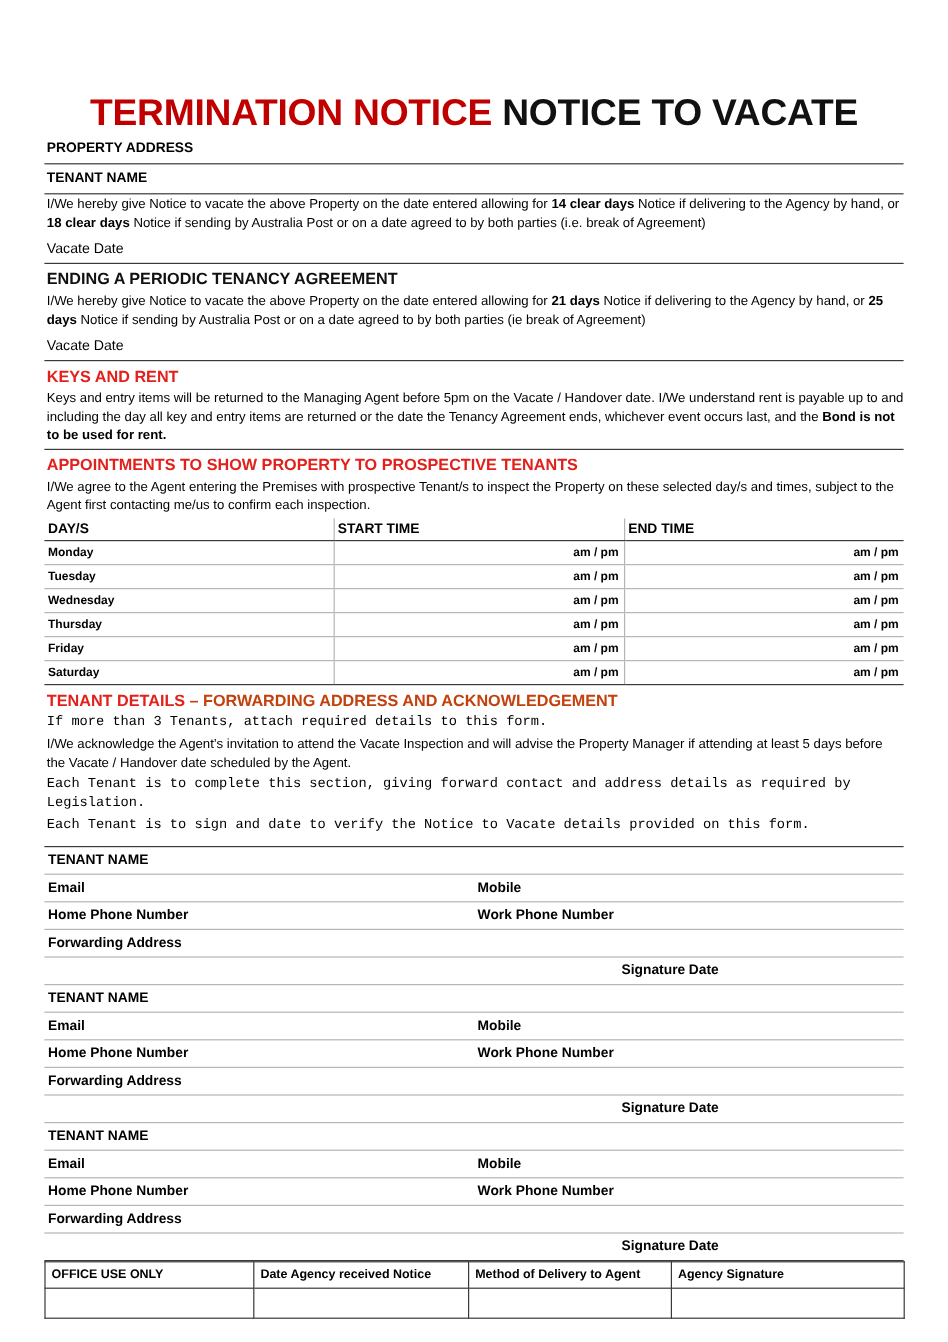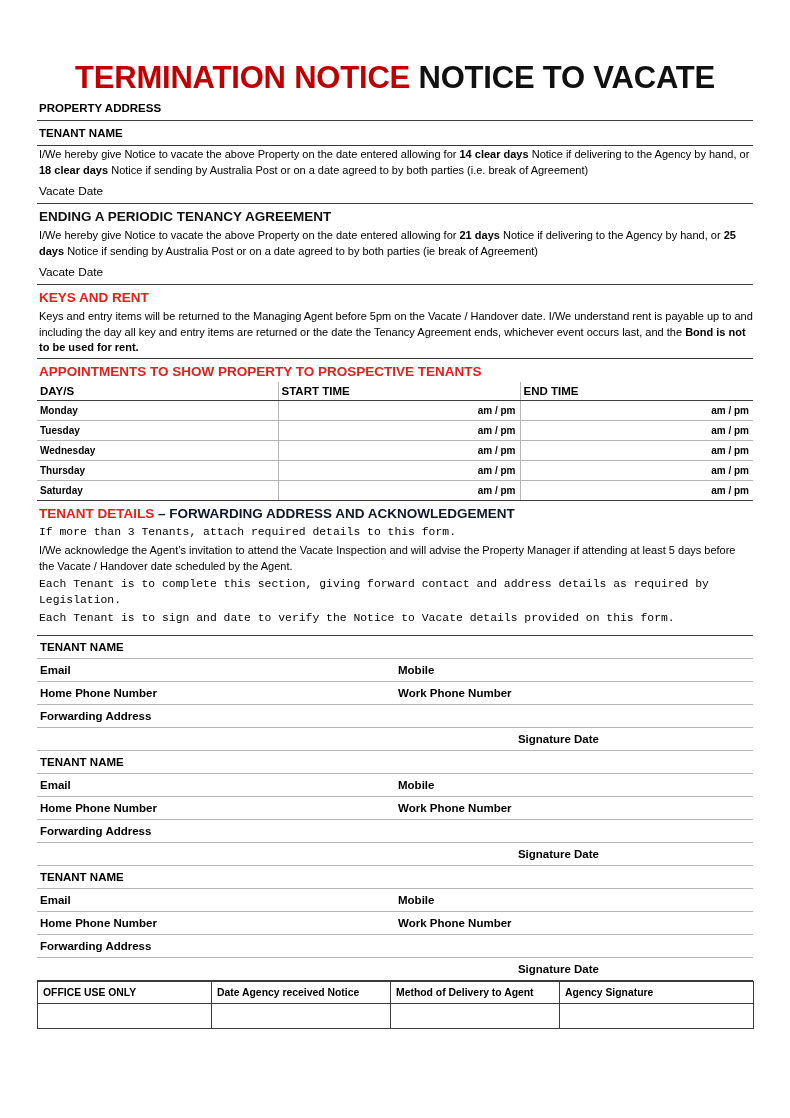--- a/index.html
+++ b/index.html
@@ -12,21 +12,21 @@
     height: 1118px;
     font-family: "Liberation Sans", sans-serif;
     color: #000000;
     -webkit-font-smoothing: antialiased;
   }
   .page {
     position: relative;
     width: 790px;
     height: 1118px;
     box-sizing: border-box;
-    padding: 0 37px;
+    padding: 16px 37px;
     background: #ffffff;
     overflow: hidden;
   }
 
   
   .title-block {
     padding-top: 60px;
     text-align: center;
     white-space: nowrap;
   }
@@ -62,21 +62,21 @@
     line-height: 17px;
   }
   .sec-head-red {
     font-size: 13.5px;
     font-weight: bold;
     color: #E2211C;
     padding: 4px 0 2px 2px;
     line-height: 17px;
   }
   .sec-head-red .mixed-black {
-    color: #0f172a;
+    color: #c2410c;
   }
 
   
   .body-para {
     font-size: 11px;
     line-height: 15.5px;
     padding: 1px 0 2px 2px;
     text-align: left;
   }
   .body-para b { font-weight: bold; }
@@ -197,20 +197,21 @@
   <div class="sec-head-black">ENDING A PERIODIC TENANCY AGREEMENT</div>
   <div class="body-para"><span>I/We hereby give Notice to vacate the above Property on the date entered allowing for </span><b>21 days</b><span> Notice if delivering to the Agency by hand, or </span><b>25 days</b><span> Notice if sending by Australia Post or on a date agreed to by both parties (ie break of Agreement)</span></div>
   <div class="vacate-date">Vacate Date</div>
   <div class="rule-thick"></div>
 
   <div class="sec-head-red">KEYS AND RENT</div>
   <div class="body-para"><span>Keys and entry items will be returned to the Managing Agent before 5pm on the Vacate / Handover date. I/We understand rent is payable up to and including the day all key and entry items are returned or the date the Tenancy Agreement ends, whichever event occurs last, and the </span><b>Bond is not to be used for rent.</b></div>
   <div class="rule-thick"></div>
 
   <div class="sec-head-red">APPOINTMENTS TO SHOW PROPERTY TO PROSPECTIVE TENANTS</div>
+  <div class="body-para">I/We agree to the Agent entering the Premises with prospective Tenant/s to inspect the Property on these selected day/s and times, subject to the Agent first contacting me/us to confirm each inspection.</div>
 
   <table class="appt">
     <colgroup>
         <col class="c-day">
         <col class="c-start">
         <col class="c-end">
       </colgroup>
     <thead>
       <tr>
         <th class="day">DAY/S</th>
@@ -232,20 +233,25 @@
         <tr>
           <td class="day">Wednesday</td>
           <td class="ampm">am / pm</td>
           <td class="ampm">am / pm</td>
         </tr>
         <tr>
           <td class="day">Thursday</td>
           <td class="ampm">am / pm</td>
           <td class="ampm">am / pm</td>
         </tr>
+        <tr>
+          <td class="day">Friday</td>
+          <td class="ampm">am / pm</td>
+          <td class="ampm">am / pm</td>
+        </tr>
         <tr class="last">
           <td class="day">Saturday</td>
           <td class="ampm">am / pm</td>
           <td class="ampm">am / pm</td>
         </tr>
       </tbody>
   </table>
 
   <div class="sec-head-red"><span>TENANT DETAILS</span><span class="mixed-black"> – FORWARDING ADDRESS AND ACKNOWLEDGEMENT</span></div>
   <div class="body-line">If more than 3 Tenants, attach required details to this form.</div>

